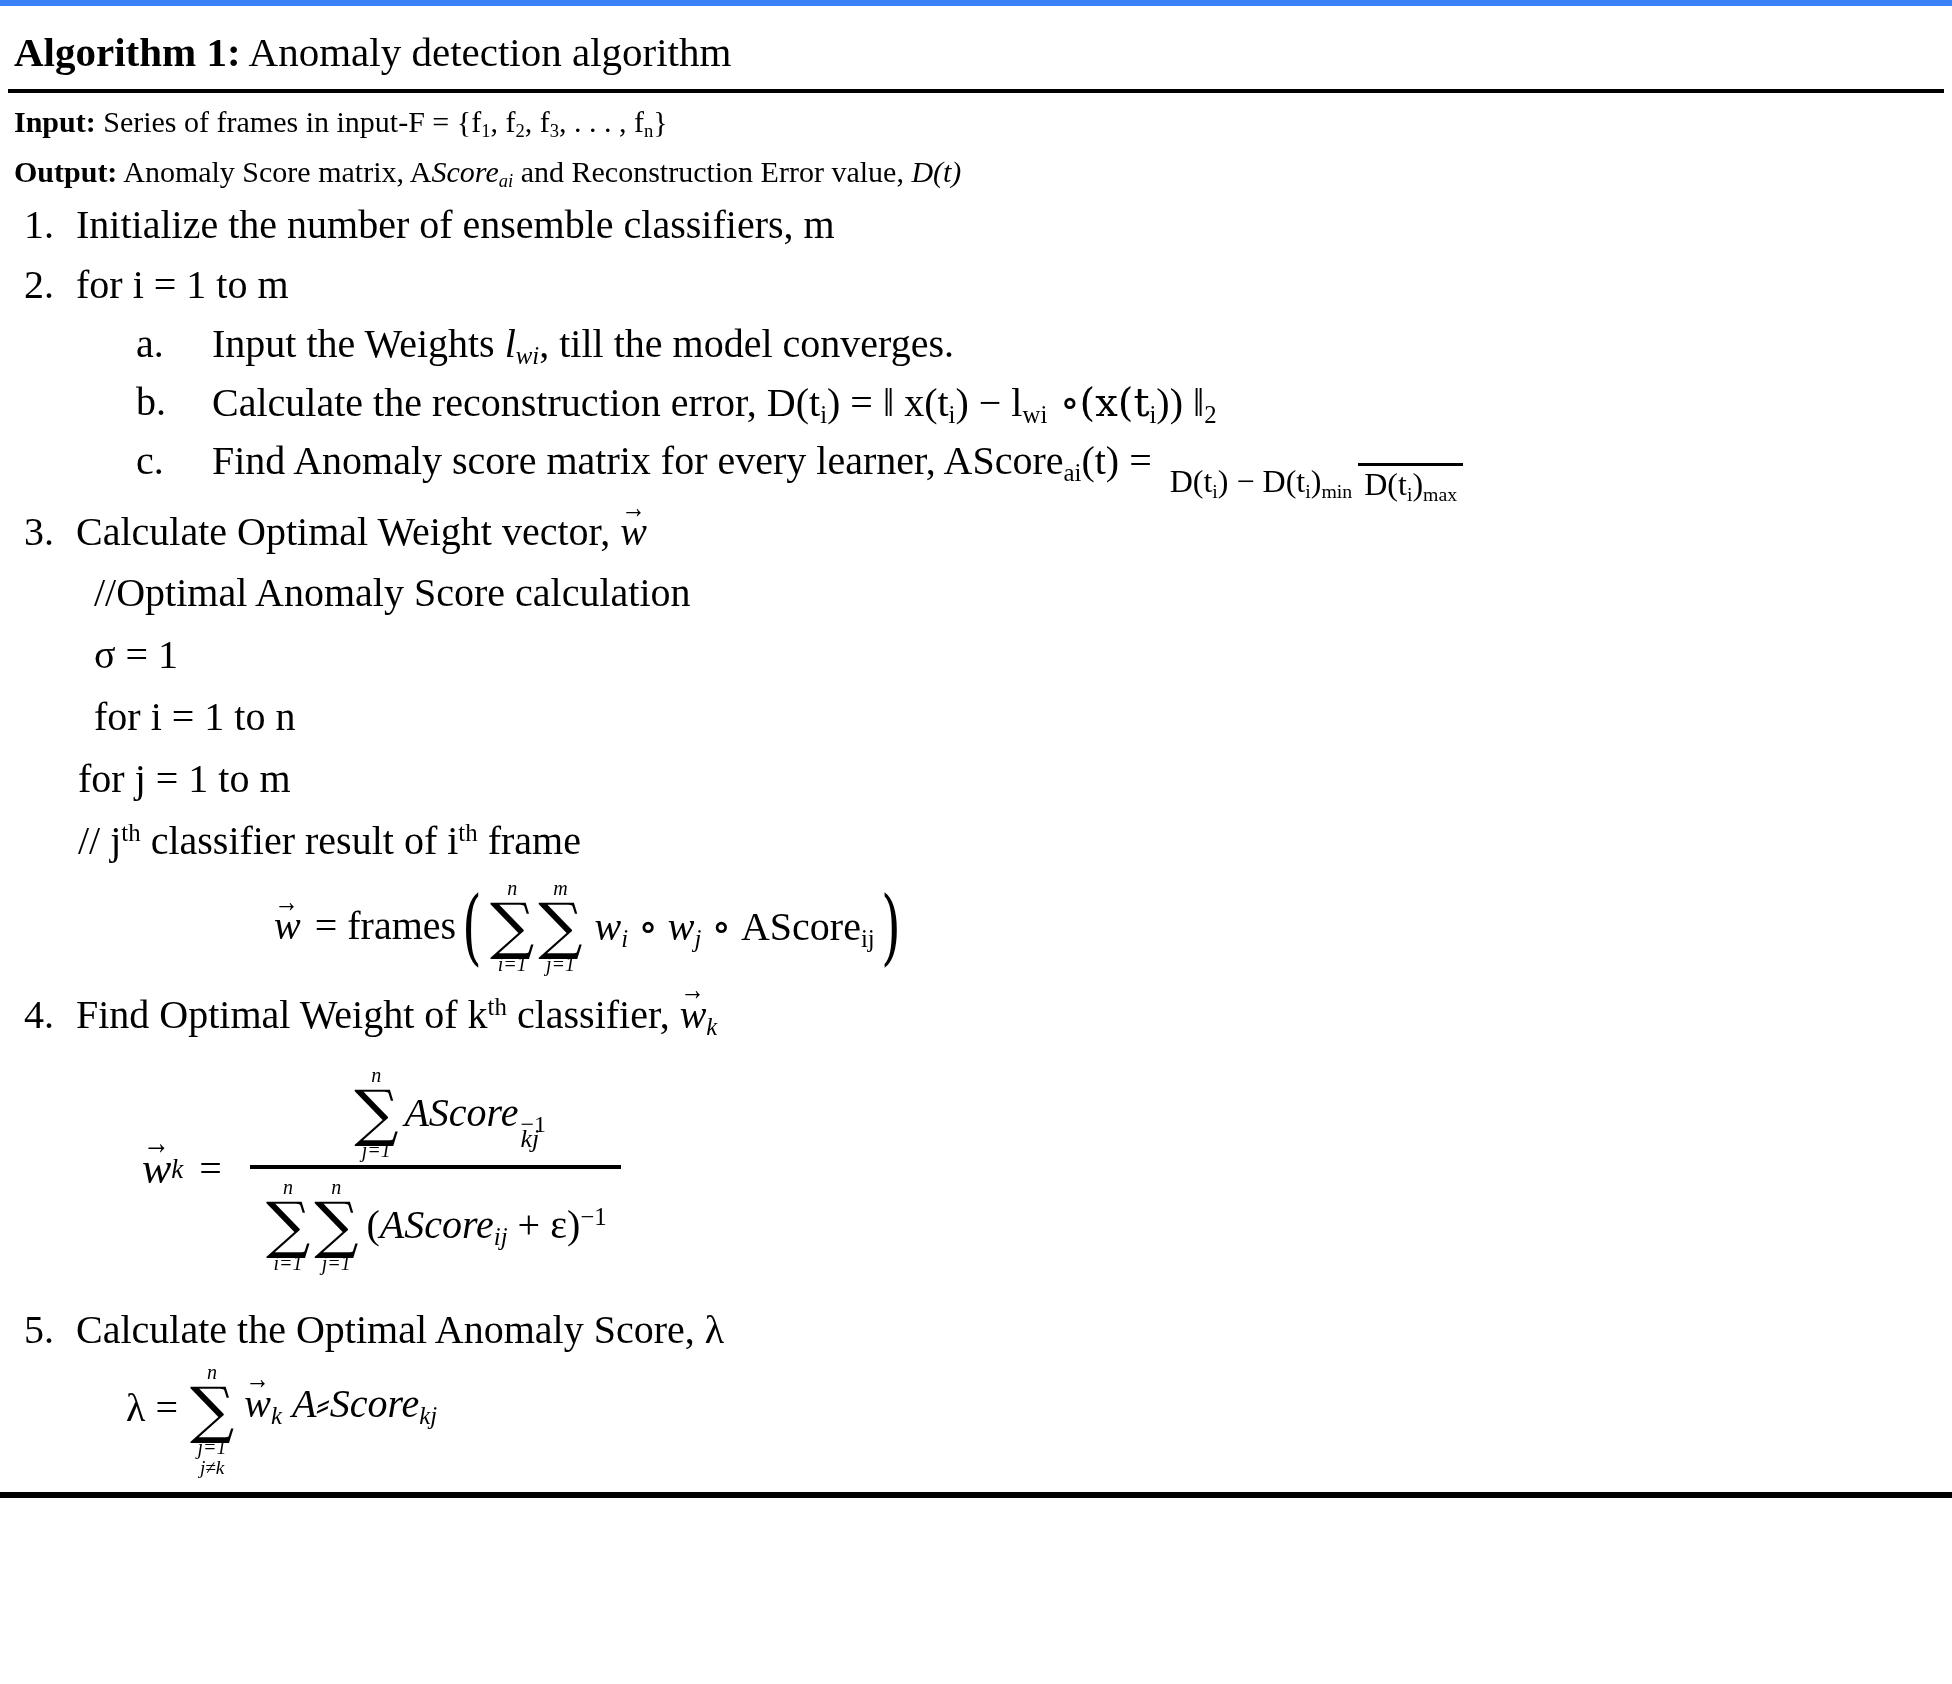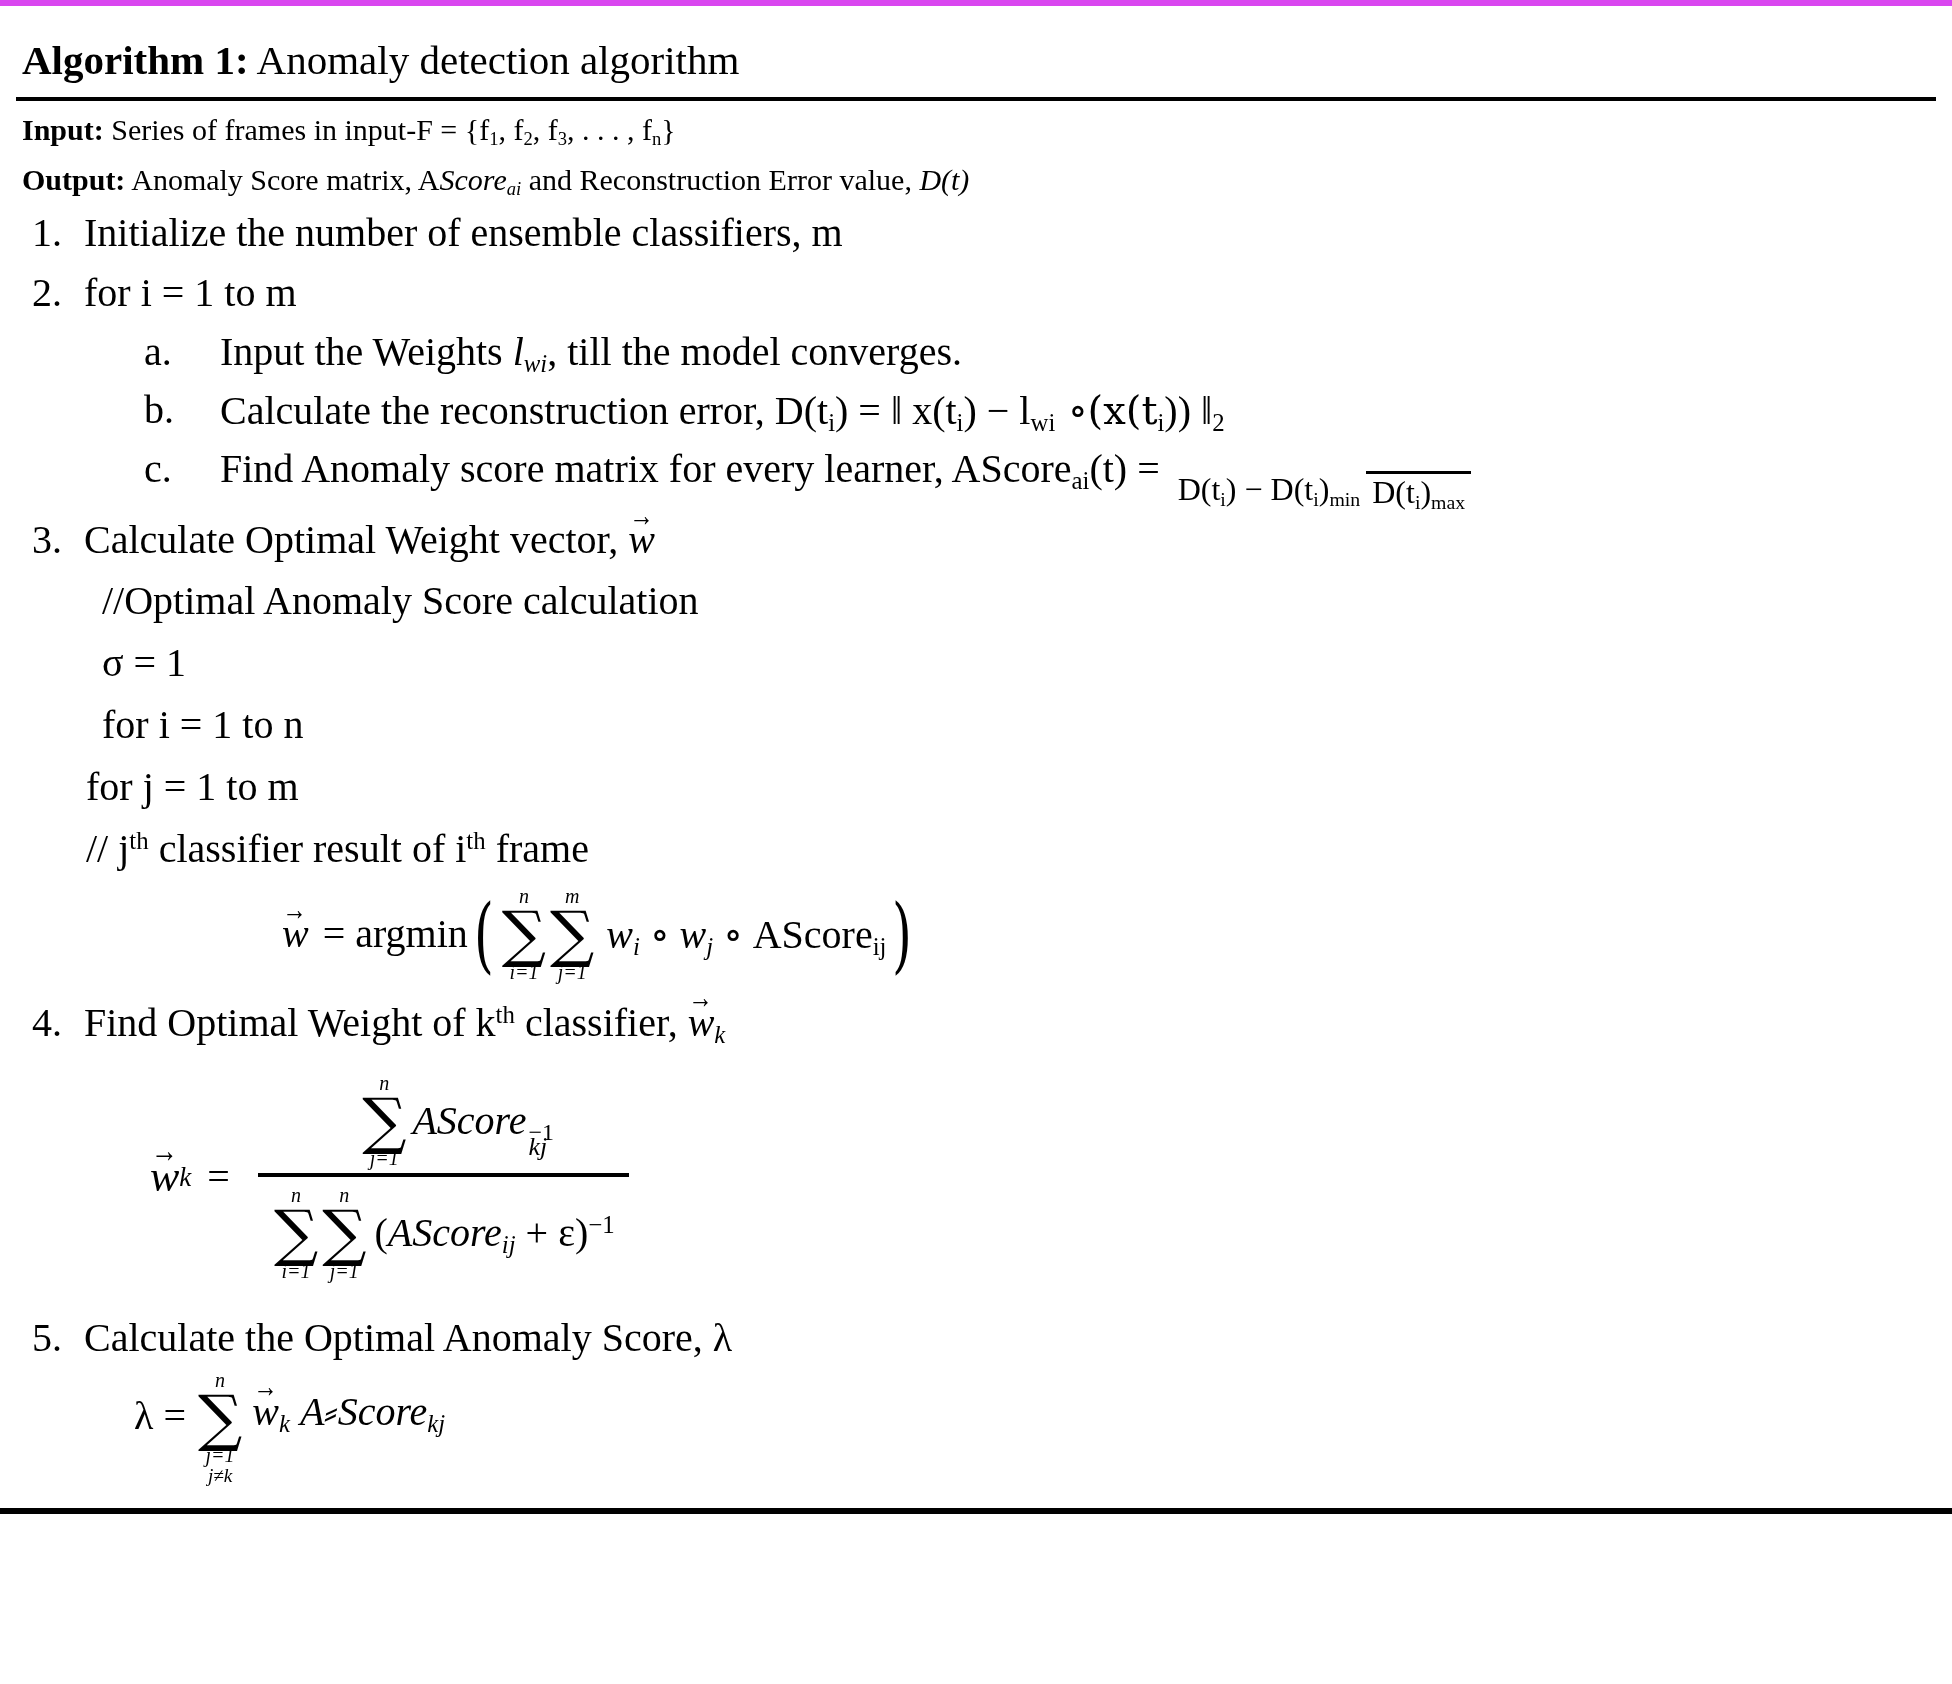--- a/index.html
+++ b/index.html
@@ -12,23 +12,23 @@
     height: 1684px;
     font-family: "Liberation Serif", "DejaVu Serif", serif;
     color: #000000;
     overflow: hidden;
   }
 
   .algorithm-box {
     position: relative;
     width: 1952px;
     box-sizing: border-box;
-    border-top: 6px solid #d946ef;
+    border-top: 6px solid #3b82f6;
     border-bottom: 6px solid #000;
-    padding: 16px;
+    padding: 8px;
   }
 
   .alg-title {
     font-size: 41px;
     line-height: 1.0;
     padding: 18px 6px 16px 6px;
     white-space: nowrap;
   }
   .alg-title b { font-weight: bold; }
 
@@ -270,21 +270,21 @@
     <div class="plain-line">σ = 1</div>
     <div class="plain-line">for i = 1 to n</div>
     <div class="plain-line indent-1">for j = 1 to m</div>
 
     <div class="plain-line indent-2">
       <span>// j</span><sup>th</sup><span> classifier result of i</span><sup>th</sup><span> frame</span>
     </div>
 
     <div class="eq-row" style="margin-left:260px; padding:6px 0 10px 0;">
       <span class="vec">w</span>
-      <span style="margin-left:14px;">= argmin</span>
+      <span style="margin-left:14px;">= frames</span>
       <span class="paren-big">(</span>
       <span class="sum">
         <span class="lim">n</span>
         <span class="sig">∑</span>
         <span class="lim">i=1</span>
       </span>
       <span class="sum">
         <span class="lim">m</span>
         <span class="sig">∑</span>
         <span class="lim">j=1</span>

